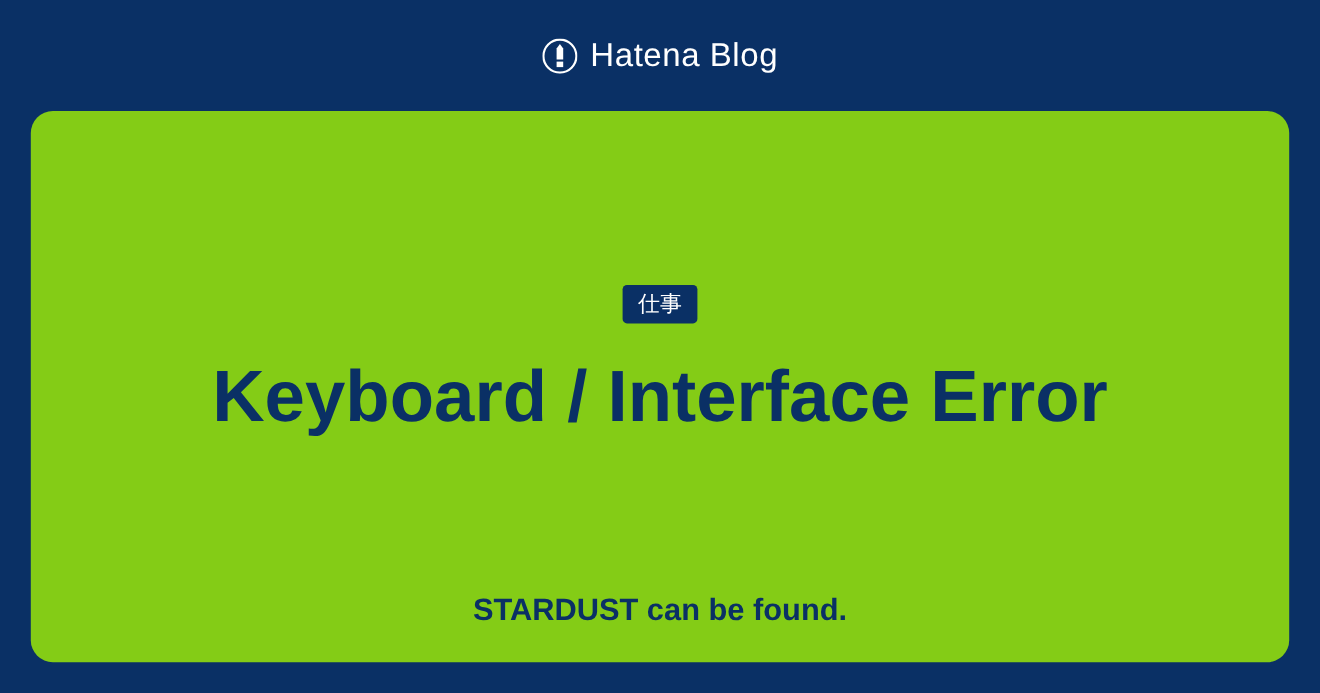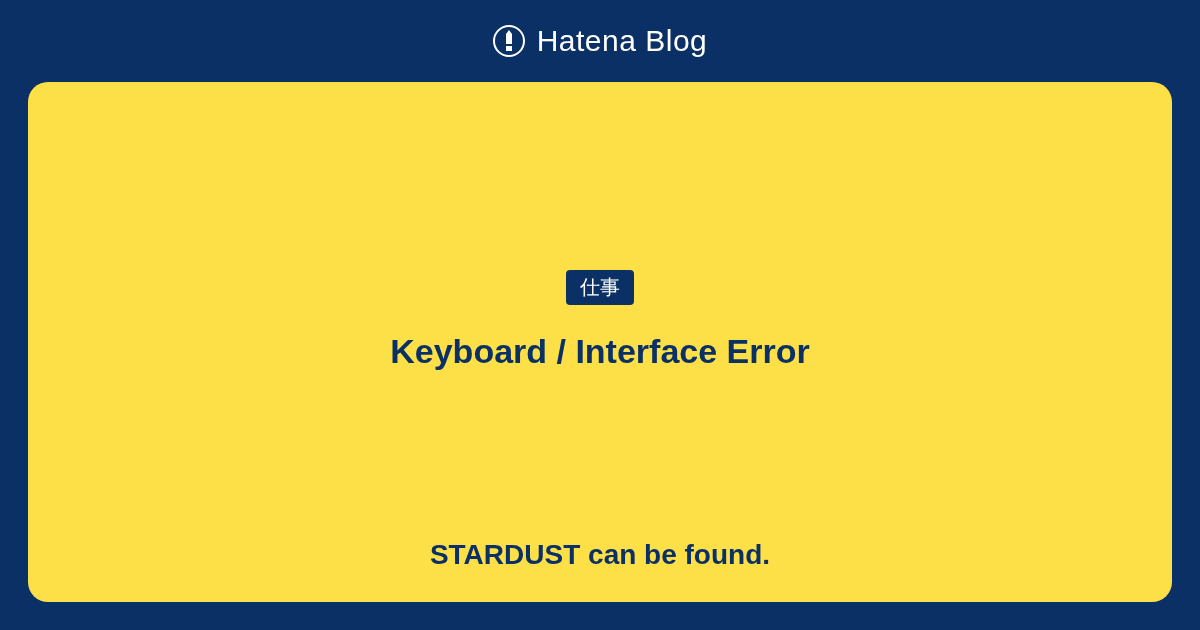--- a/index.html
+++ b/index.html
@@ -13,35 +13,35 @@
       background-color: #0a3065;
       font-family: -apple-system, BlinkMacSystemFont, "Segoe UI", Helvetica, Arial, sans-serif;
       display: flex;
       flex-direction: column;
       overflow: hidden;
     }
     .header {
       display: flex;
       align-items: center;
       justify-content: center;
-      height: 82px;
+      height: 101px;
       gap: 12px;
     }
     .logo-icon {
       width: 32px;
       height: 32px;
     }
     .header-text {
       color: #ffffff;
       font-size: 30px;
       font-weight: 400;
       letter-spacing: 0.5px;
     }
     .card {
-      background-color: #fde047;
+      background-color: #84cc16;
       margin: 0 28px 28px 28px;
       border-radius: 20px;
       flex: 1;
       display: flex;
       flex-direction: column;
       align-items: center;
       justify-content: center;
       position: relative;
       padding: 40px;
     }
@@ -49,21 +49,21 @@
       background-color: #0a3065;
       color: #ffffff;
       font-size: 20px;
       font-weight: 500;
       padding: 4px 14px;
       border-radius: 4px;
       margin-bottom: 24px;
     }
     .title {
       color: #0a3065;
-      font-size: 34px;
+      font-size: 66px;
       font-weight: 700;
       text-align: center;
       line-height: 1.3;
     }
     .subtitle {
       color: #0a3065;
       font-size: 28px;
       font-weight: 700;
       position: absolute;
       bottom: 31px;

